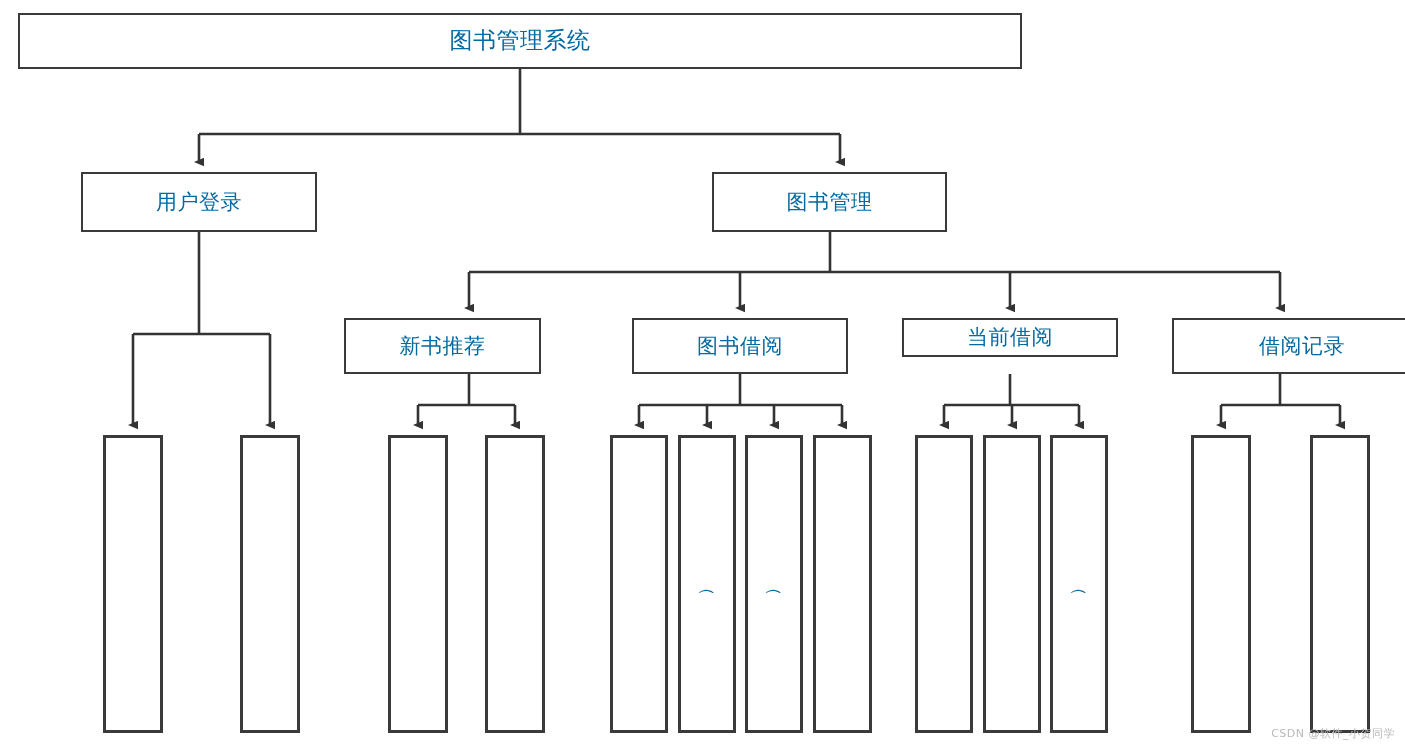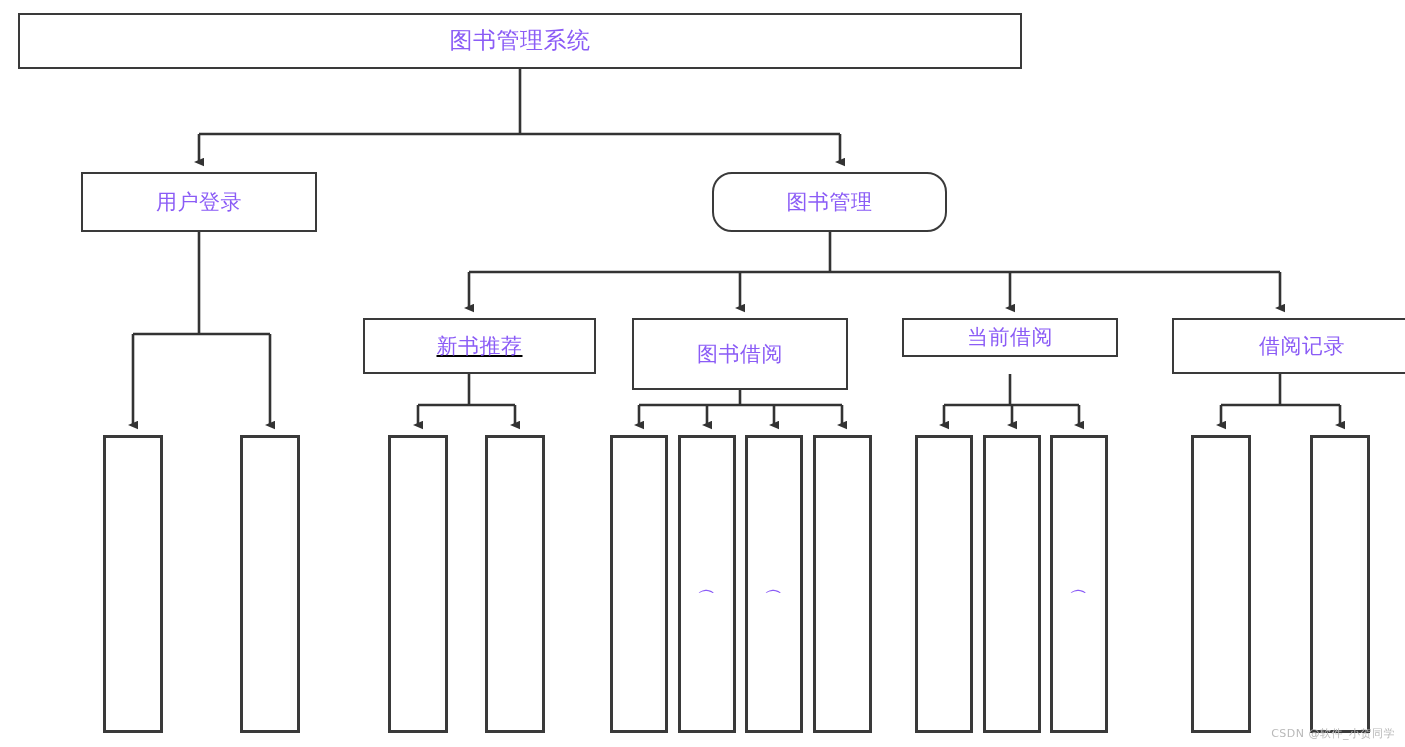--- a/index.html
+++ b/index.html
@@ -29,21 +29,21 @@
     position: absolute;
     box-sizing: border-box;
     background: #ffffff;
     border: 2px solid #3a3a3a;
     display: flex;
     align-items: center;
     justify-content: center;
     z-index: 5;
   }
   .node-label {
-    color: #8b5cf6;
+    color: #0369a1;
     text-align: center;
     line-height: 1.18;
     letter-spacing: 0.5px;
     white-space: nowrap;
   }
   .node-root .node-label {
     font-size: 23px;
   }
   .node-l2 .node-label {
     font-size: 21px;
@@ -144,29 +144,29 @@
   </svg>
 
   <div class="node node-root" style="left:18px; top:13px; width:1004px; height:56px;">
     <span class="node-label">图书管理系统</span>
   </div>
 
   <div class="node node-l2" style="left:81px; top:172px; width:236px; height:60px;">
     <span class="node-label">用户登录</span>
   </div>
 
-  <div class="node node-l2" style="left:712px; top:172px; width:235px; height:60px;border-radius:20px;">
+  <div class="node node-l2" style="left:712px; top:172px; width:235px; height:60px;">
     <span class="node-label">图书管理</span>
   </div>
 
-  <div class="node node-l3" style="left:363px; top:318px; width:233px; height:56px;text-decoration:underline;">
+  <div class="node node-l3" style="left:344px; top:318px; width:197px; height:56px;">
     <span class="node-label">新书推荐</span>
   </div>
 
-  <div class="node node-l3" style="left:632px; top:318px; width:216px; height:72px;">
+  <div class="node node-l3" style="left:632px; top:318px; width:216px; height:56px;">
     <span class="node-label">图书借阅</span>
   </div>
 
   <div class="node node-l3" style="left:902px; top:318px; width:216px; height:39px;">
     <span class="node-label">当前借阅</span>
   </div>
 
   <div class="node node-l3" style="left:1172px; top:318px; width:260px; height:56px;">
     <span class="node-label">借阅记录</span>
   </div>

